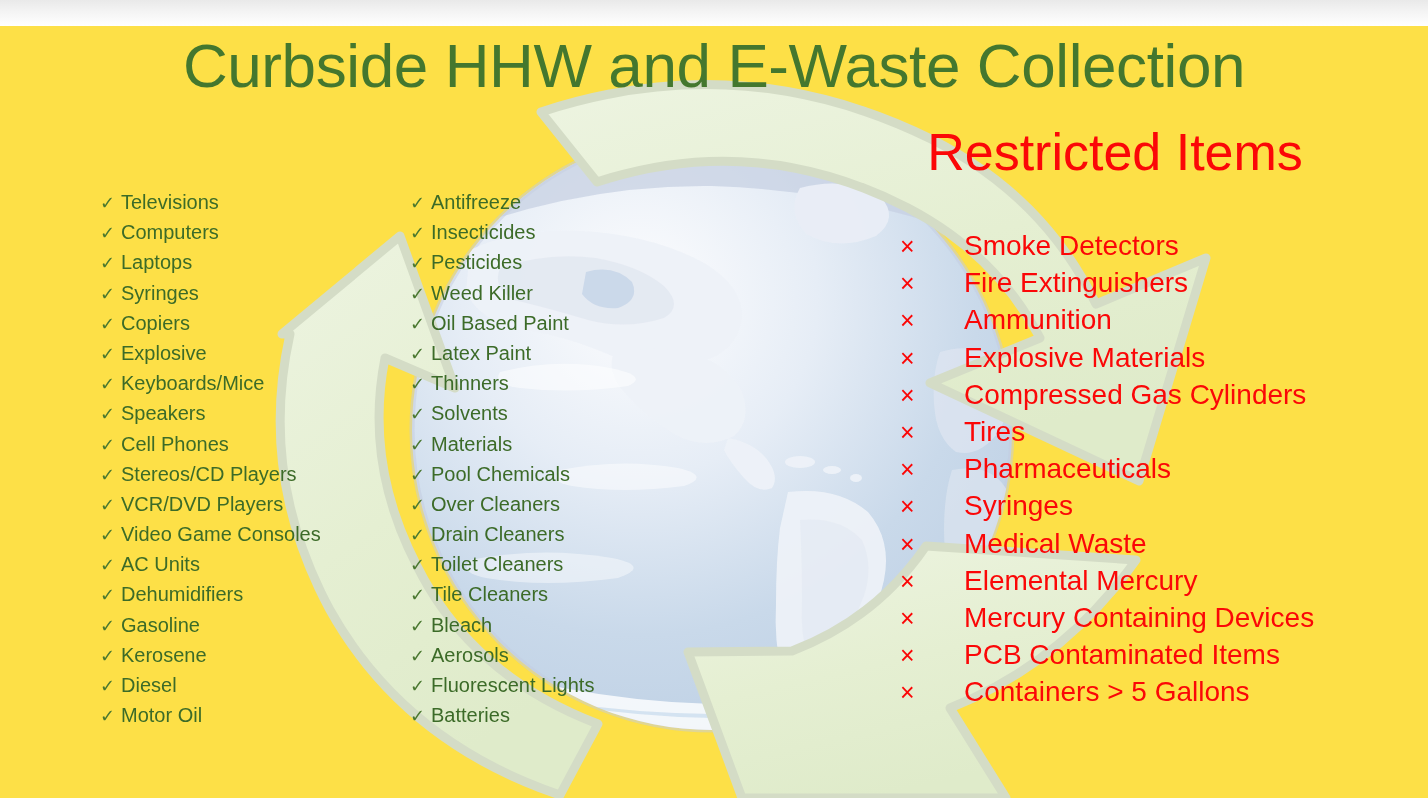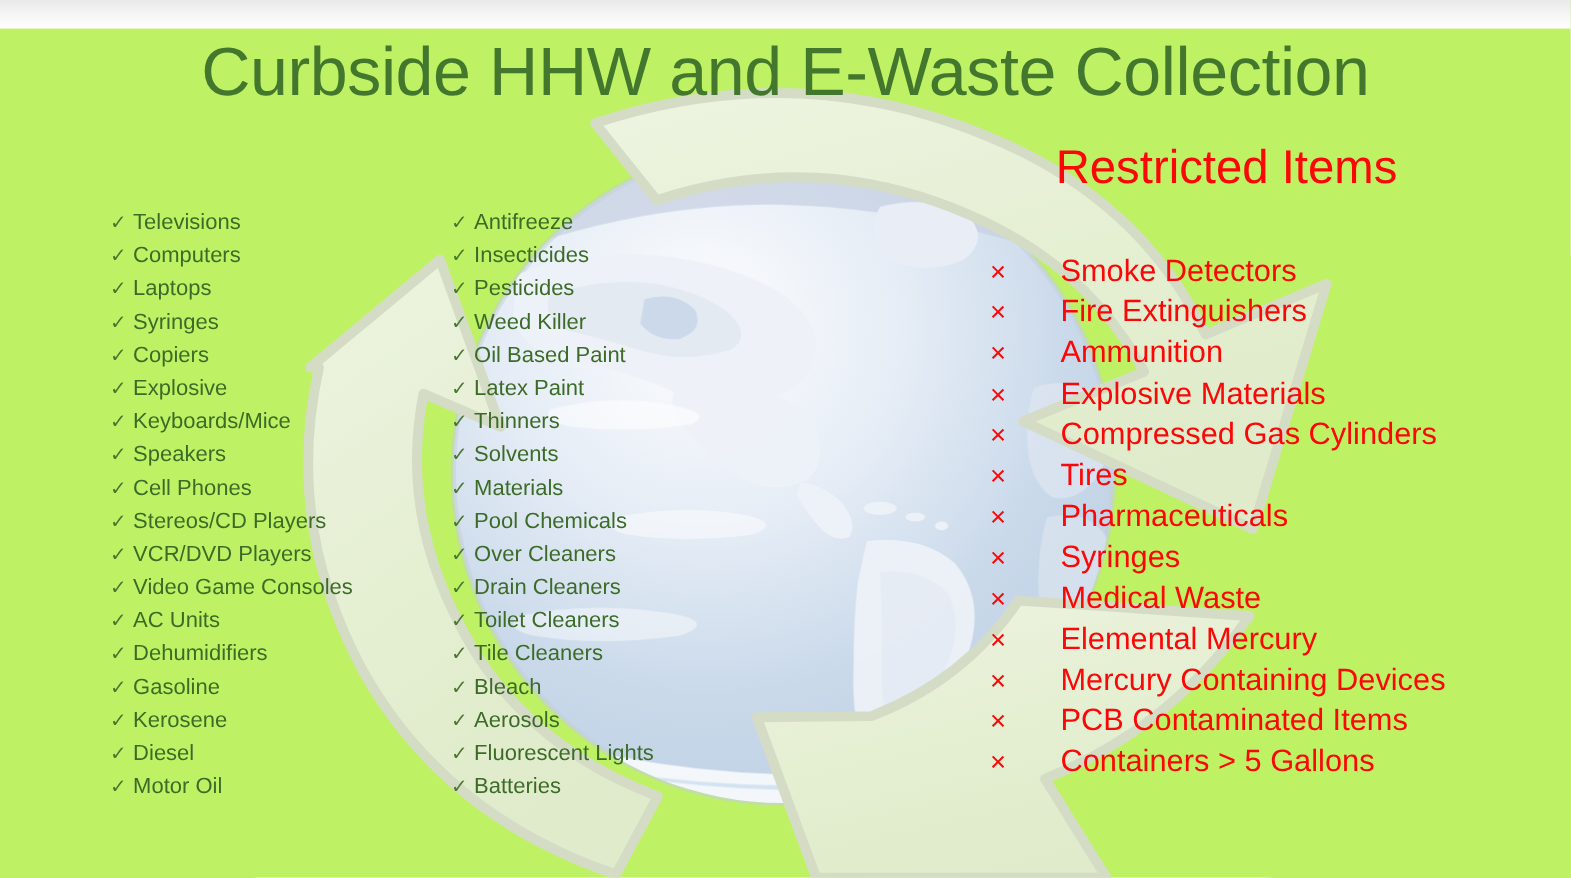--- a/index.html
+++ b/index.html
@@ -9,21 +9,21 @@
     background: #ffffff;
   }
   body {
     font-family: "Liberation Sans", sans-serif;
   }
   #slide {
     position: relative;
     width: 1428px;
     height: 798px;
     overflow: hidden;
-    background: #bef264;
+    background: #fde047;
   }
   
   .top-band {
     position: absolute;
     left: 0; top: 0;
     width: 1428px;
     height: 26px;
     background: linear-gradient(to bottom, #e9e9e9 0%, #f4f4f4 45%, #ffffff 100%);
     z-index: 0;
   }
@@ -63,21 +63,21 @@
     line-height: 44px;
     color: #3c6b28;
     z-index: 5;
   }
   .restricted-heading {
     position: absolute;
     left: 880px;
     top: 128px;
     width: 470px;
     text-align: center;
-    font-size: 43px;
+    font-size: 52px;
     line-height: 48px;
     color: #fb0707;
     z-index: 5;
   }
 
   
   .accepted-cols {
     position: absolute;
     left: 100px;
     top: 192px;

